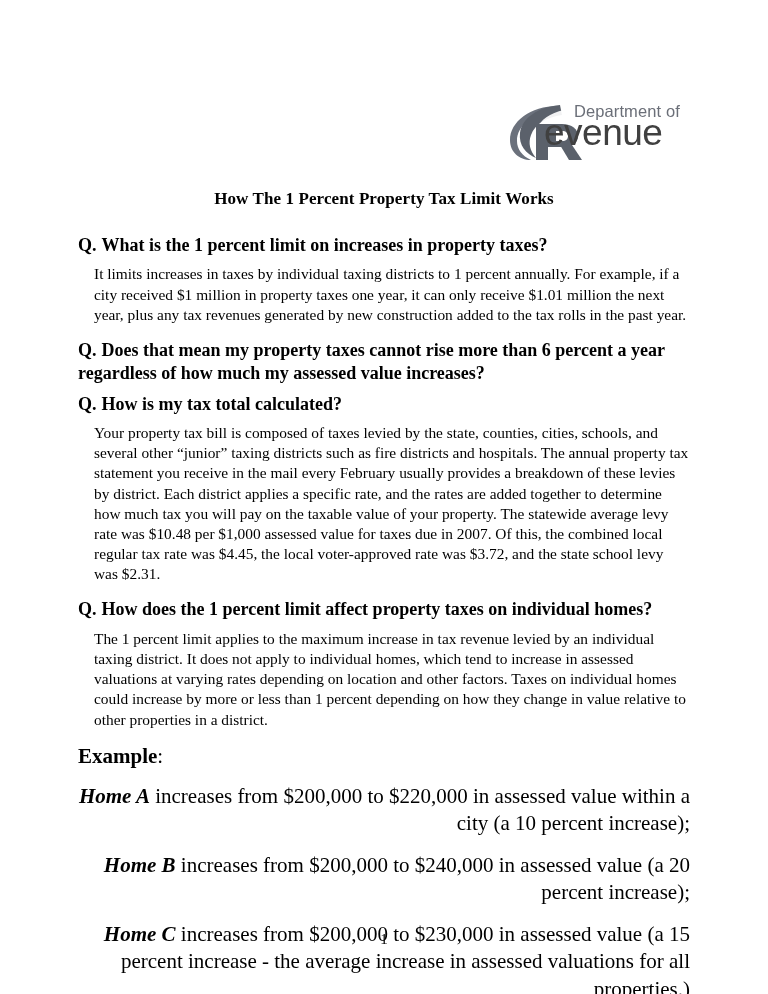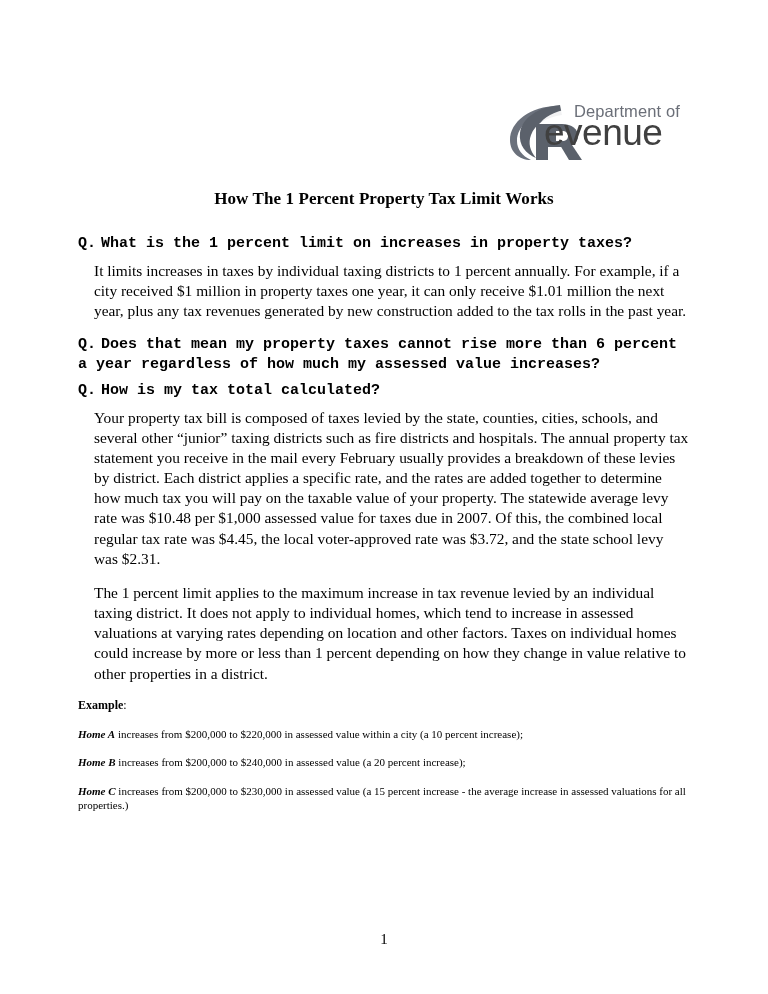--- a/index.html
+++ b/index.html
@@ -67,43 +67,43 @@
     font-weight: bold;
     margin: 27px 0 0 0;
     letter-spacing: 0.1px;
   }
 
   
   .content {
     margin-top: 25px;
   }
   .q {
-    font-size: 15px;
+    font-size: 18px;
     font-weight: bold;
     line-height: 1.30;
     margin: 0 0 7px 0;
     text-align: left;
-    font-family: Liberation Mono, monospace;
   }
   .q .qmark { margin-right: 5px; }
   .a {
     font-size: 15.4px;
     line-height: 1.31;
     margin: 0 0 14px 16px;
     text-align: left;
   }
   .example-head {
-    font-size: 12px;
+    font-size: 21px;
     margin: 0 0 14px 0;
   }
   .example-head b { font-weight: bold; }
   .home-line {
-    font-size: 11px;
+    font-size: 21px;
     line-height: 1.31;
     margin: 11px 0 14px 0;
+    text-align: right;
   }
   .home-label {
     font-weight: bold;
     font-style: italic;
   }
 
   
   .page-number {
     position: absolute;
     left: 0;
@@ -145,20 +145,21 @@
   <div class="content">
 
     <p class="q"><span class="qmark">Q.</span><span>What is the 1 percent limit on increases in property taxes?</span></p>
     <p class="a">It limits increases in taxes by individual taxing districts to 1 percent annually.  For example, if a city received $1 million in property taxes one year, it can only receive $1.01 million the next year, plus any tax revenues generated by new construction added to the tax rolls in the past year.</p>
 
     <p class="q"><span class="qmark">Q.</span><span>Does that mean my property taxes cannot rise more than 6 percent a year regardless of how much my assessed value increases?</span></p>
 
     <p class="q"><span class="qmark">Q.</span><span>How is my tax total calculated?</span></p>
     <p class="a">Your property tax bill is composed of taxes levied by the state, counties, cities, schools, and several other “junior” taxing districts such as fire districts and hospitals.  The annual property tax statement you receive in the mail every February usually provides a breakdown of these levies by district.  Each district applies a specific rate, and the rates are added together to determine how much tax you will pay on the taxable value of your property.  The statewide average levy rate was $10.48 per $1,000 assessed value for taxes due in 2007.  Of this, the combined local regular tax rate was $4.45, the local voter-approved rate was $3.72, and the state school levy was $2.31.</p>
 
+    <p class="q"><span class="qmark">Q.</span><span>How does the 1 percent limit affect property taxes on individual homes?</span></p>
     <p class="a">The 1 percent limit applies to the maximum increase in tax revenue levied by an individual taxing district.  It does not apply to individual homes, which tend to increase in assessed valuations at varying rates depending on location and other factors.  Taxes on individual homes could increase by more or less than 1 percent depending on how they change in value relative to other properties in a district.</p>
 
     <p class="example-head"><b>Example</b><span>:</span></p>
 
     <p class="home-line"><span class="home-label">Home A</span><span> increases from $200,000 to $220,000 in assessed value within a city (a 10 percent increase);</span></p>
 
     <p class="home-line"><span class="home-label">Home B</span><span> increases from $200,000 to $240,000 in assessed value (a 20 percent increase);</span></p>
 
     <p class="home-line"><span class="home-label">Home C</span><span> increases from $200,000 to $230,000 in assessed value (a 15 percent increase - the average increase in assessed valuations for all properties.)</span></p>
 

